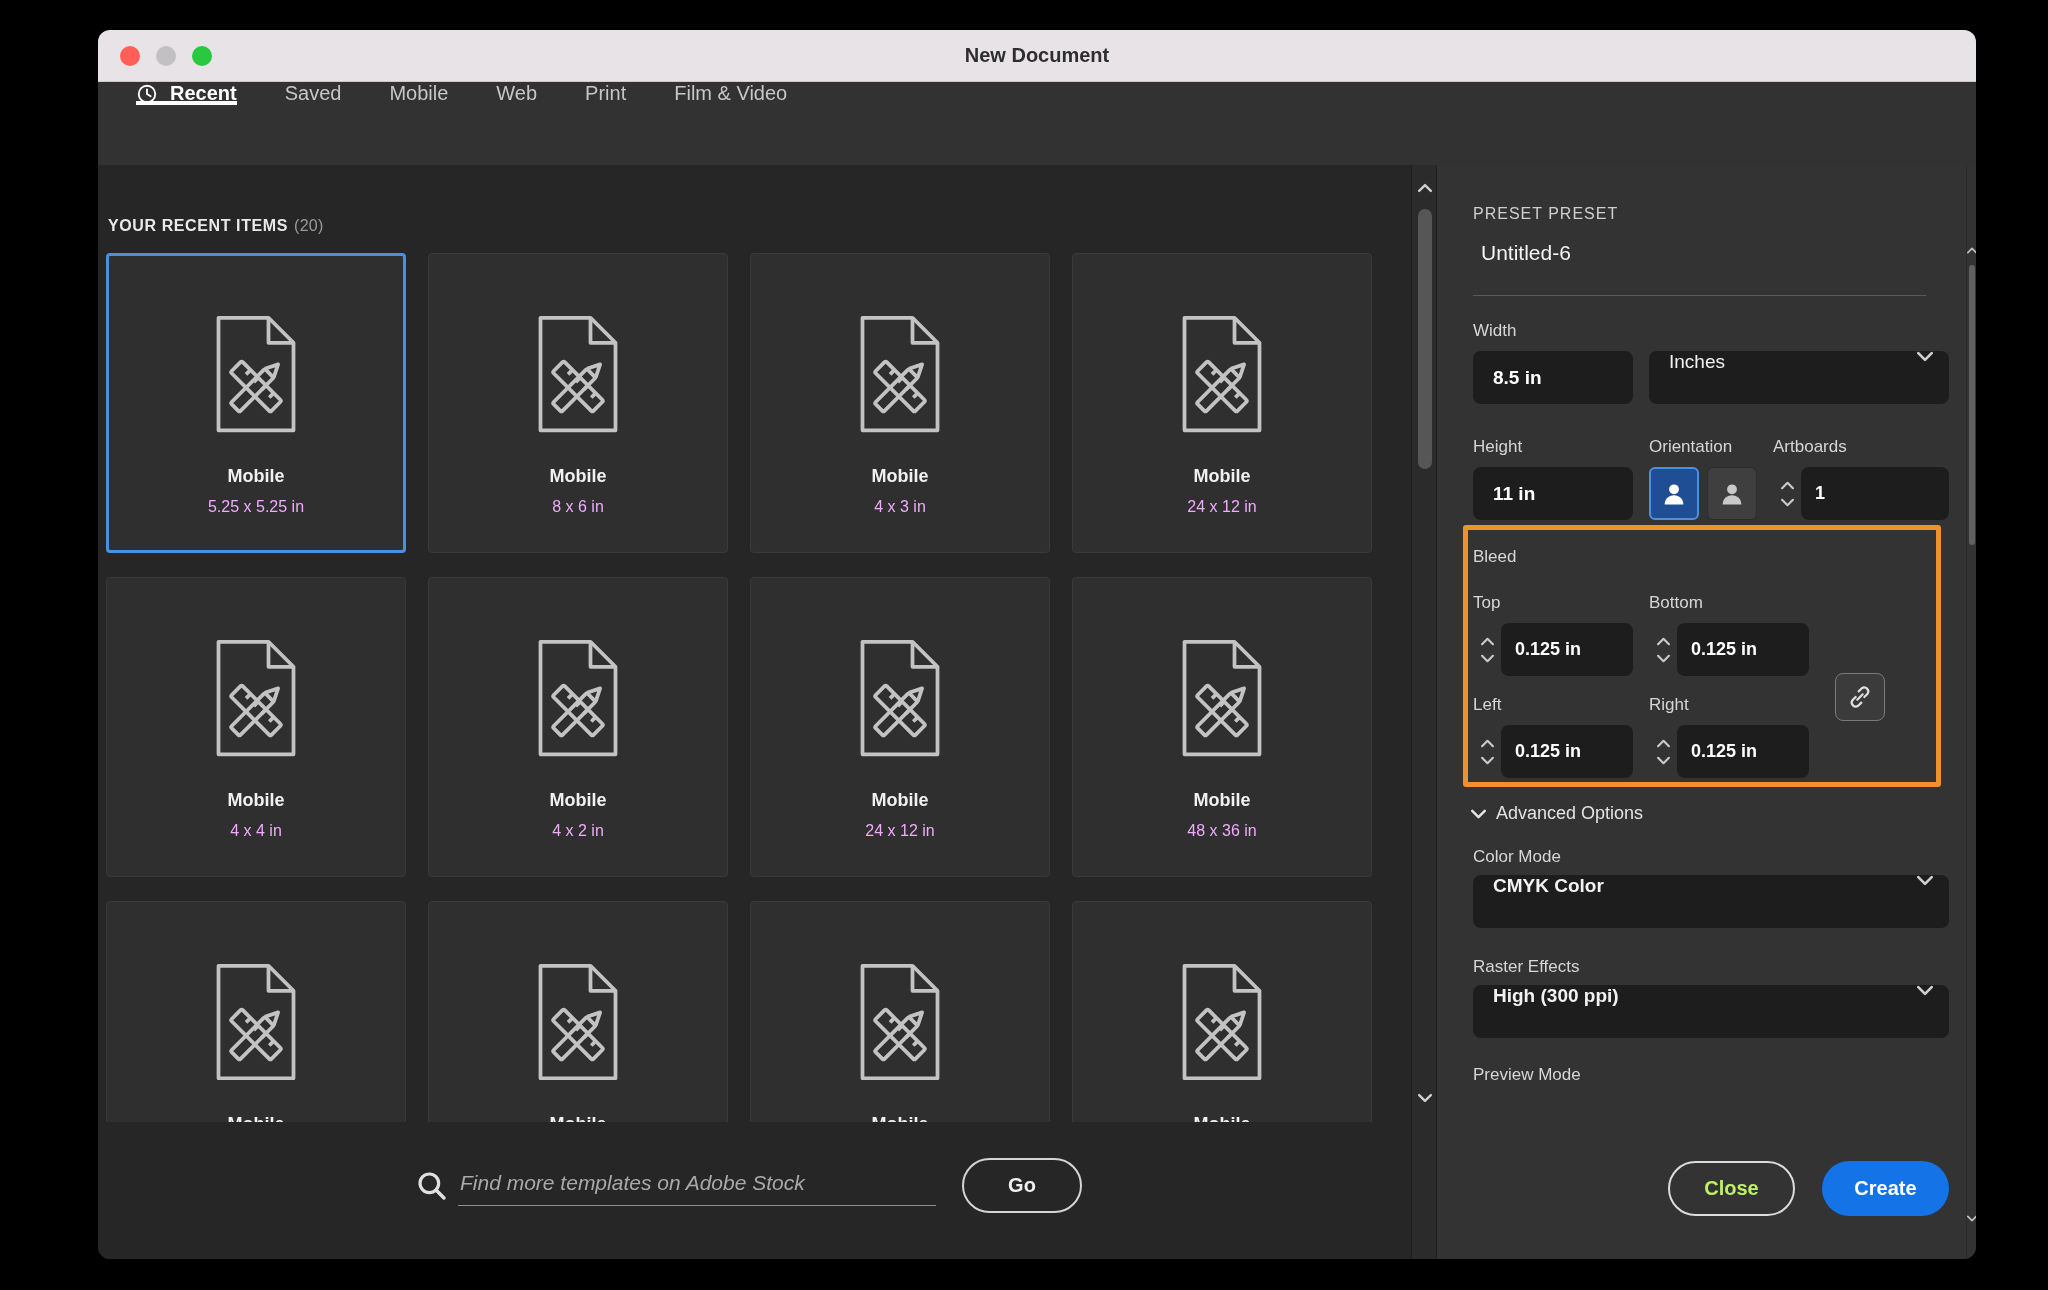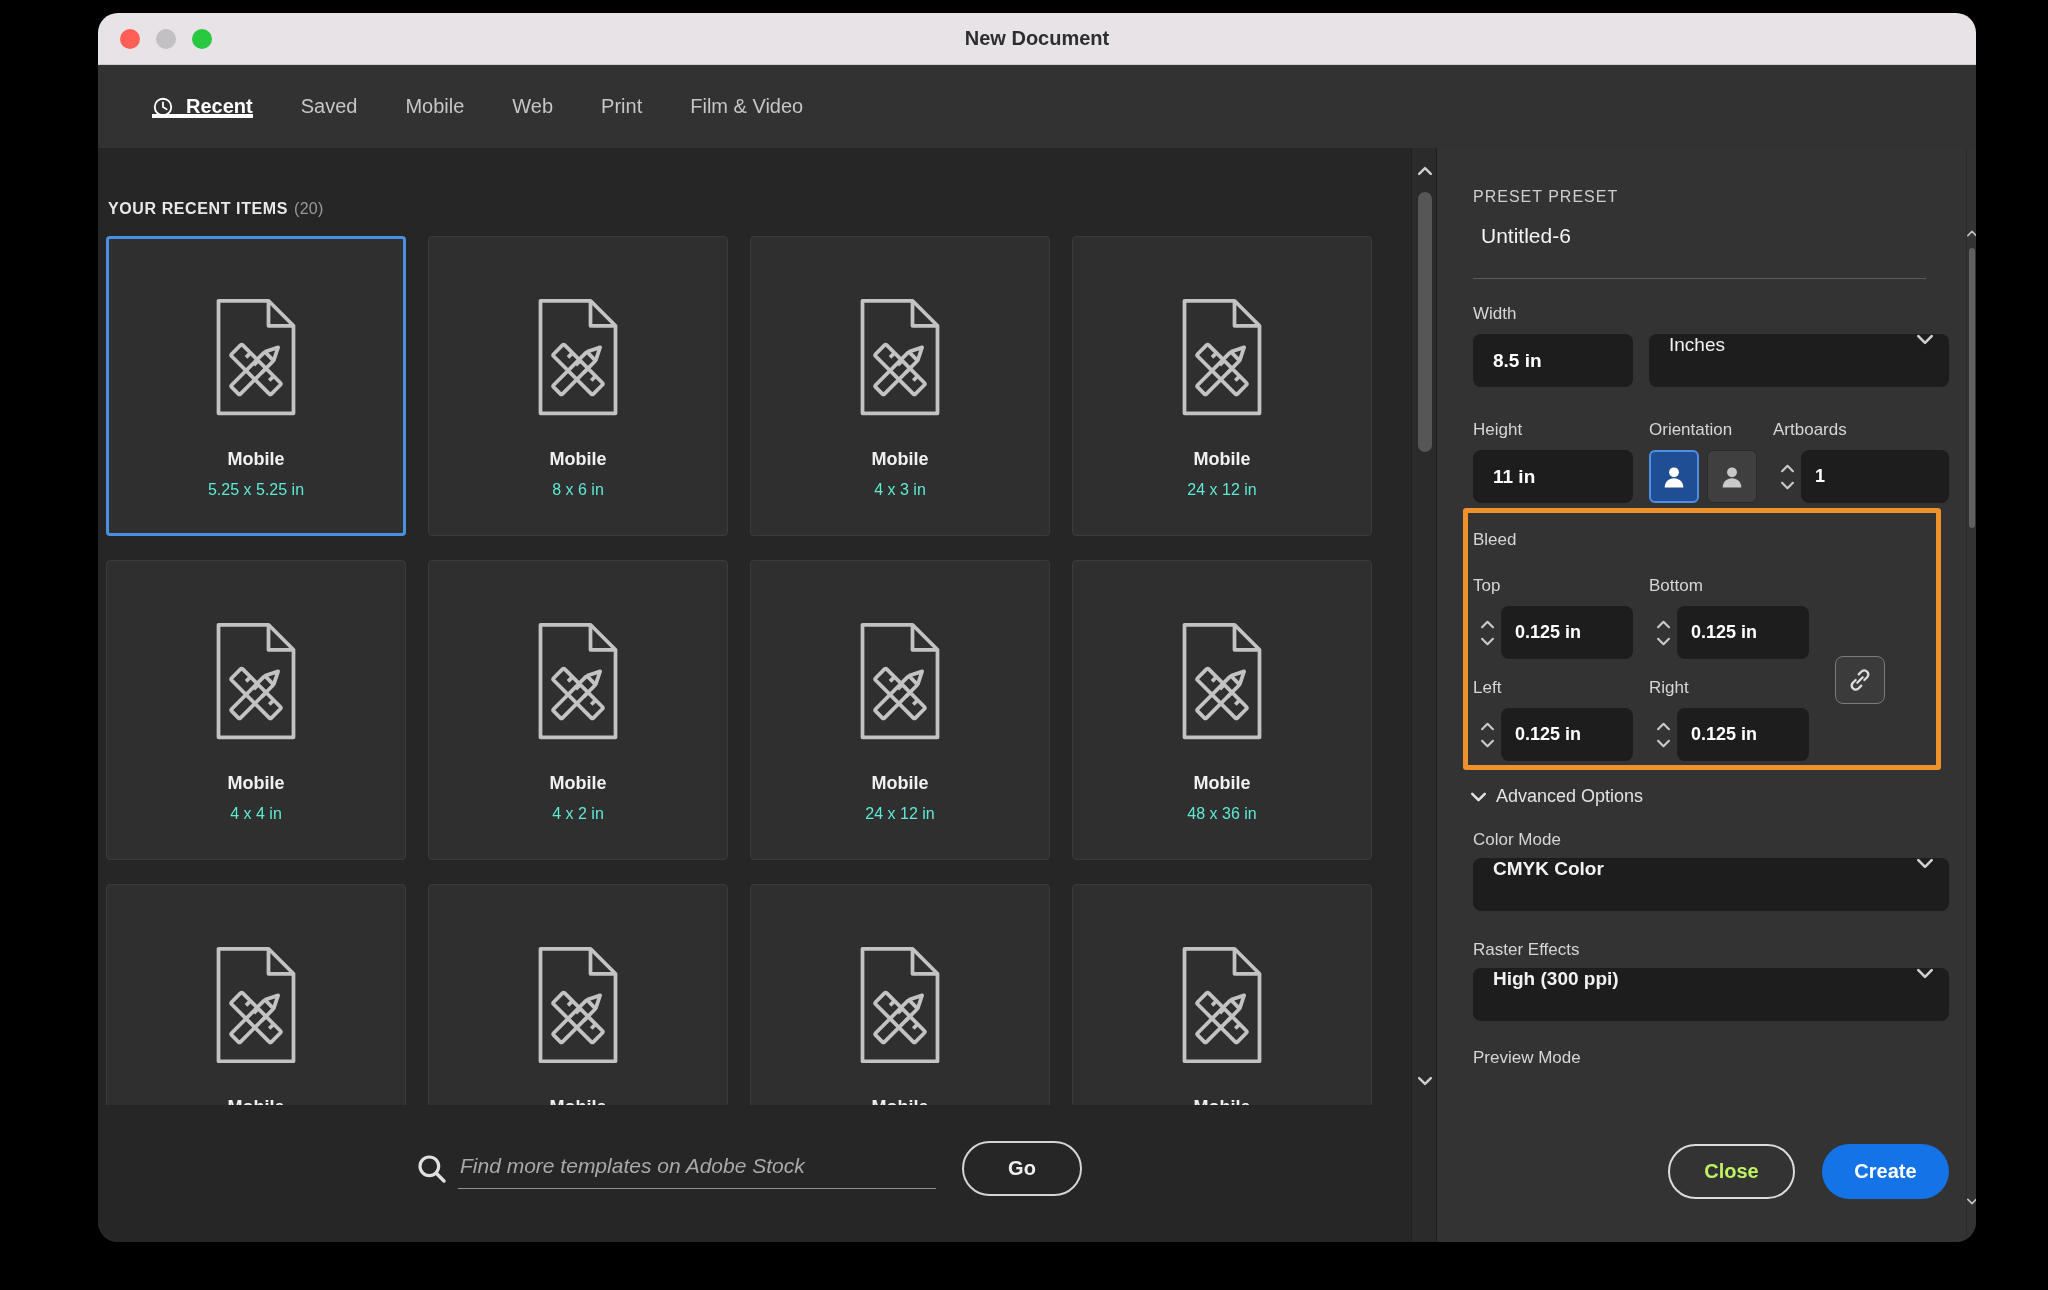--- a/index.html
+++ b/index.html
@@ -1,47 +1,47 @@
 <!DOCTYPE html>
 <html style="--accent-blue: #1473e6; --highlight-orange: #f0922c; --selected-border: #4a90e2; --traffic-red: #ff5f57; --traffic-middle: #c2c0c2; --traffic-green: #28c840;"><head>
 <meta charset="utf-8">
 <style>
   html,body{margin:0;padding:0;background:#000;}
   *{box-sizing:border-box;font-family:"Liberation Sans","DejaVu Sans",sans-serif;}
   .stage{position:relative;width:2048px;height:1290px;background:#000;overflow:hidden;}
-  .dialog{position:absolute;left:98px;top:13px;width:1878px;height:1229px;background:#262626;border-radius:20px;overflow:hidden;}
+  .dialog{position:absolute;left:98px;top:30px;width:1878px;height:1229px;background:#262626;border-radius:12px;overflow:hidden;}
 
   
   .titlebar{height:52px;background:#e8e3e6;display:flex;align-items:center;justify-content:center;position:relative;border-bottom:1px solid #cfcacd;}
   .title{font-size:20px;font-weight:700;color:#2e2e2e;}
   .lights{position:absolute;left:22px;top:0;height:100%;display:flex;align-items:center;gap:16px;}
   .light{width:20px;height:20px;border-radius:50%;}
   .light.red{background:var(--traffic-red,#ff5f57);}
   .light.mid{background:var(--traffic-middle,#c2c0c2);}
   .light.green{background:var(--traffic-green,#28c840);}
 
   
-  .tabbar{height:83px;background:#323232;display:flex;align-items:center;padding-left:54px;gap:48px;}
+  .tabbar{height:83px;background:#323232;display:flex;align-items:flex-start;padding-left:38px;gap:48px;}
   .tab{display:flex;align-items:center;gap:12px;font-size:20px;color:#c6c6c6;cursor:pointer;}
   .tab.active{color:#fff;font-weight:700;box-shadow:inset 0 -4px 0 #fff;}
   .tab svg{color:#fff;}
 
   
   .content{display:flex;height:1094px;}
   .main{width:1313px;position:relative;background:#262626;}
   .recent-heading{position:absolute;left:10px;top:52px;font-size:16px;font-weight:700;color:#e9e9e9;letter-spacing:.6px;}
   .recent-heading .count{color:#9a9a9a;font-weight:400;margin-left:6px;letter-spacing:.3px;}
 
   .grid-clip{position:absolute;left:8px;top:88px;width:1280px;height:869px;overflow:hidden;}
   .grid{display:grid;grid-template-columns:repeat(4,300px);grid-auto-rows:300px;gap:24px 22px;}
   .card{background:#2f2f2f;border:1px solid #3a3a3a;border-radius:4px;position:relative;cursor:pointer;}
   .card.selected{outline:3px solid var(--selected-border,#4a90e2);outline-offset:-3px;}
   .card .doc-icon{position:absolute;left:50%;top:58px;transform:translateX(-50%);width:100px;height:124px;color:#c3c3c3;}
   .card-name{position:absolute;left:0;right:0;top:212px;text-align:center;font-size:18px;font-weight:700;color:#f1f1f1;}
-  .card-size{position:absolute;left:0;right:0;top:244px;text-align:center;font-size:16px;color:#5eead4;}
+  .card-size{position:absolute;left:0;right:0;top:244px;text-align:center;font-size:16px;color:#f0abfc;}
 
   .search-row{position:absolute;left:0;top:957px;width:100%;height:110px;}
   .search-row .mag{position:absolute;left:318px;top:48px;width:32px;height:32px;color:#e0e0e0;}
   .search-input{position:absolute;left:360px;top:38px;width:478px;height:46px;background:transparent;border:none;border-bottom:1px solid #8f8f8f;outline:none;font-size:21px;font-style:italic;color:#cfcfcf;}
   .search-input::placeholder{color:#a9a9a9;font-style:italic;}
   .go-btn{position:absolute;left:864px;top:36px;width:120px;height:55px;border-radius:28px;border:2px solid #d4d4d4;color:#f0f0f0;font-size:20px;font-weight:700;display:flex;align-items:center;justify-content:center;background:transparent;cursor:pointer;}
 
   
   .vscroll{width:26px;background:#2b2b2b;position:relative;border-left:1px solid #1f1f1f;border-right:1px solid #1f1f1f;}
   .vscroll .sb-btn{position:absolute;left:0;width:26px;height:26px;display:flex;align-items:center;justify-content:center;color:#cfcfcf;cursor:pointer;}

